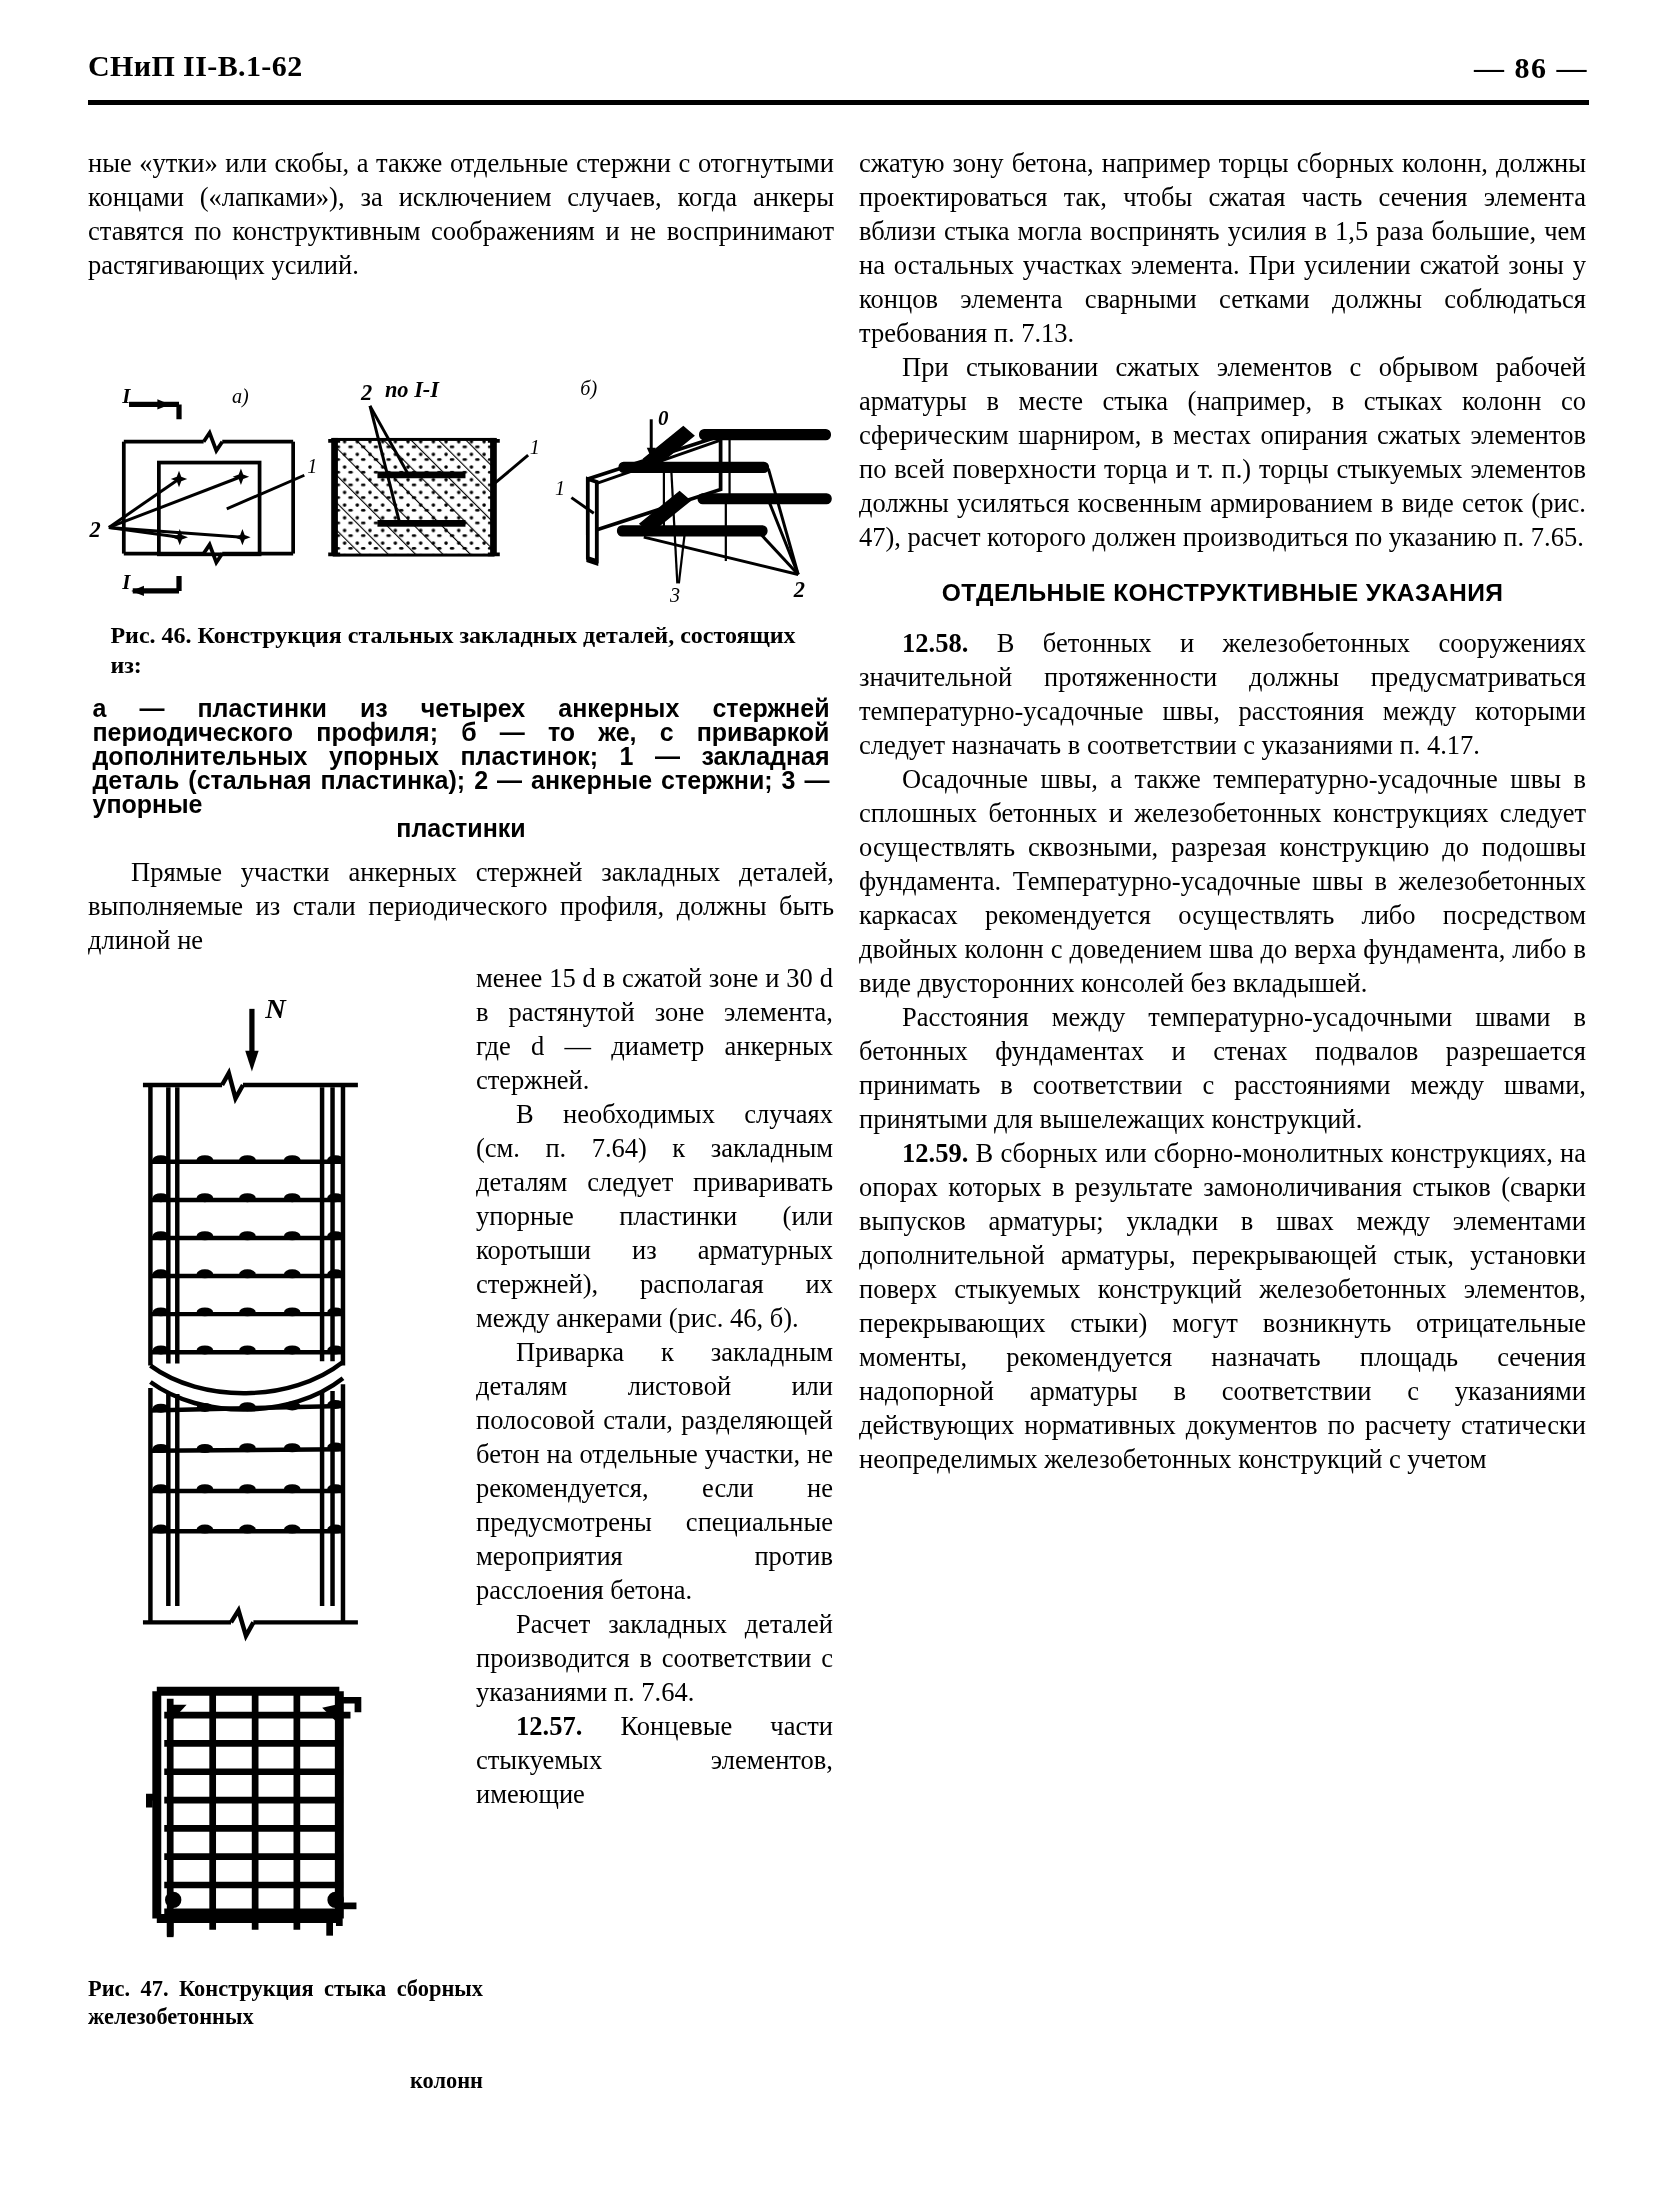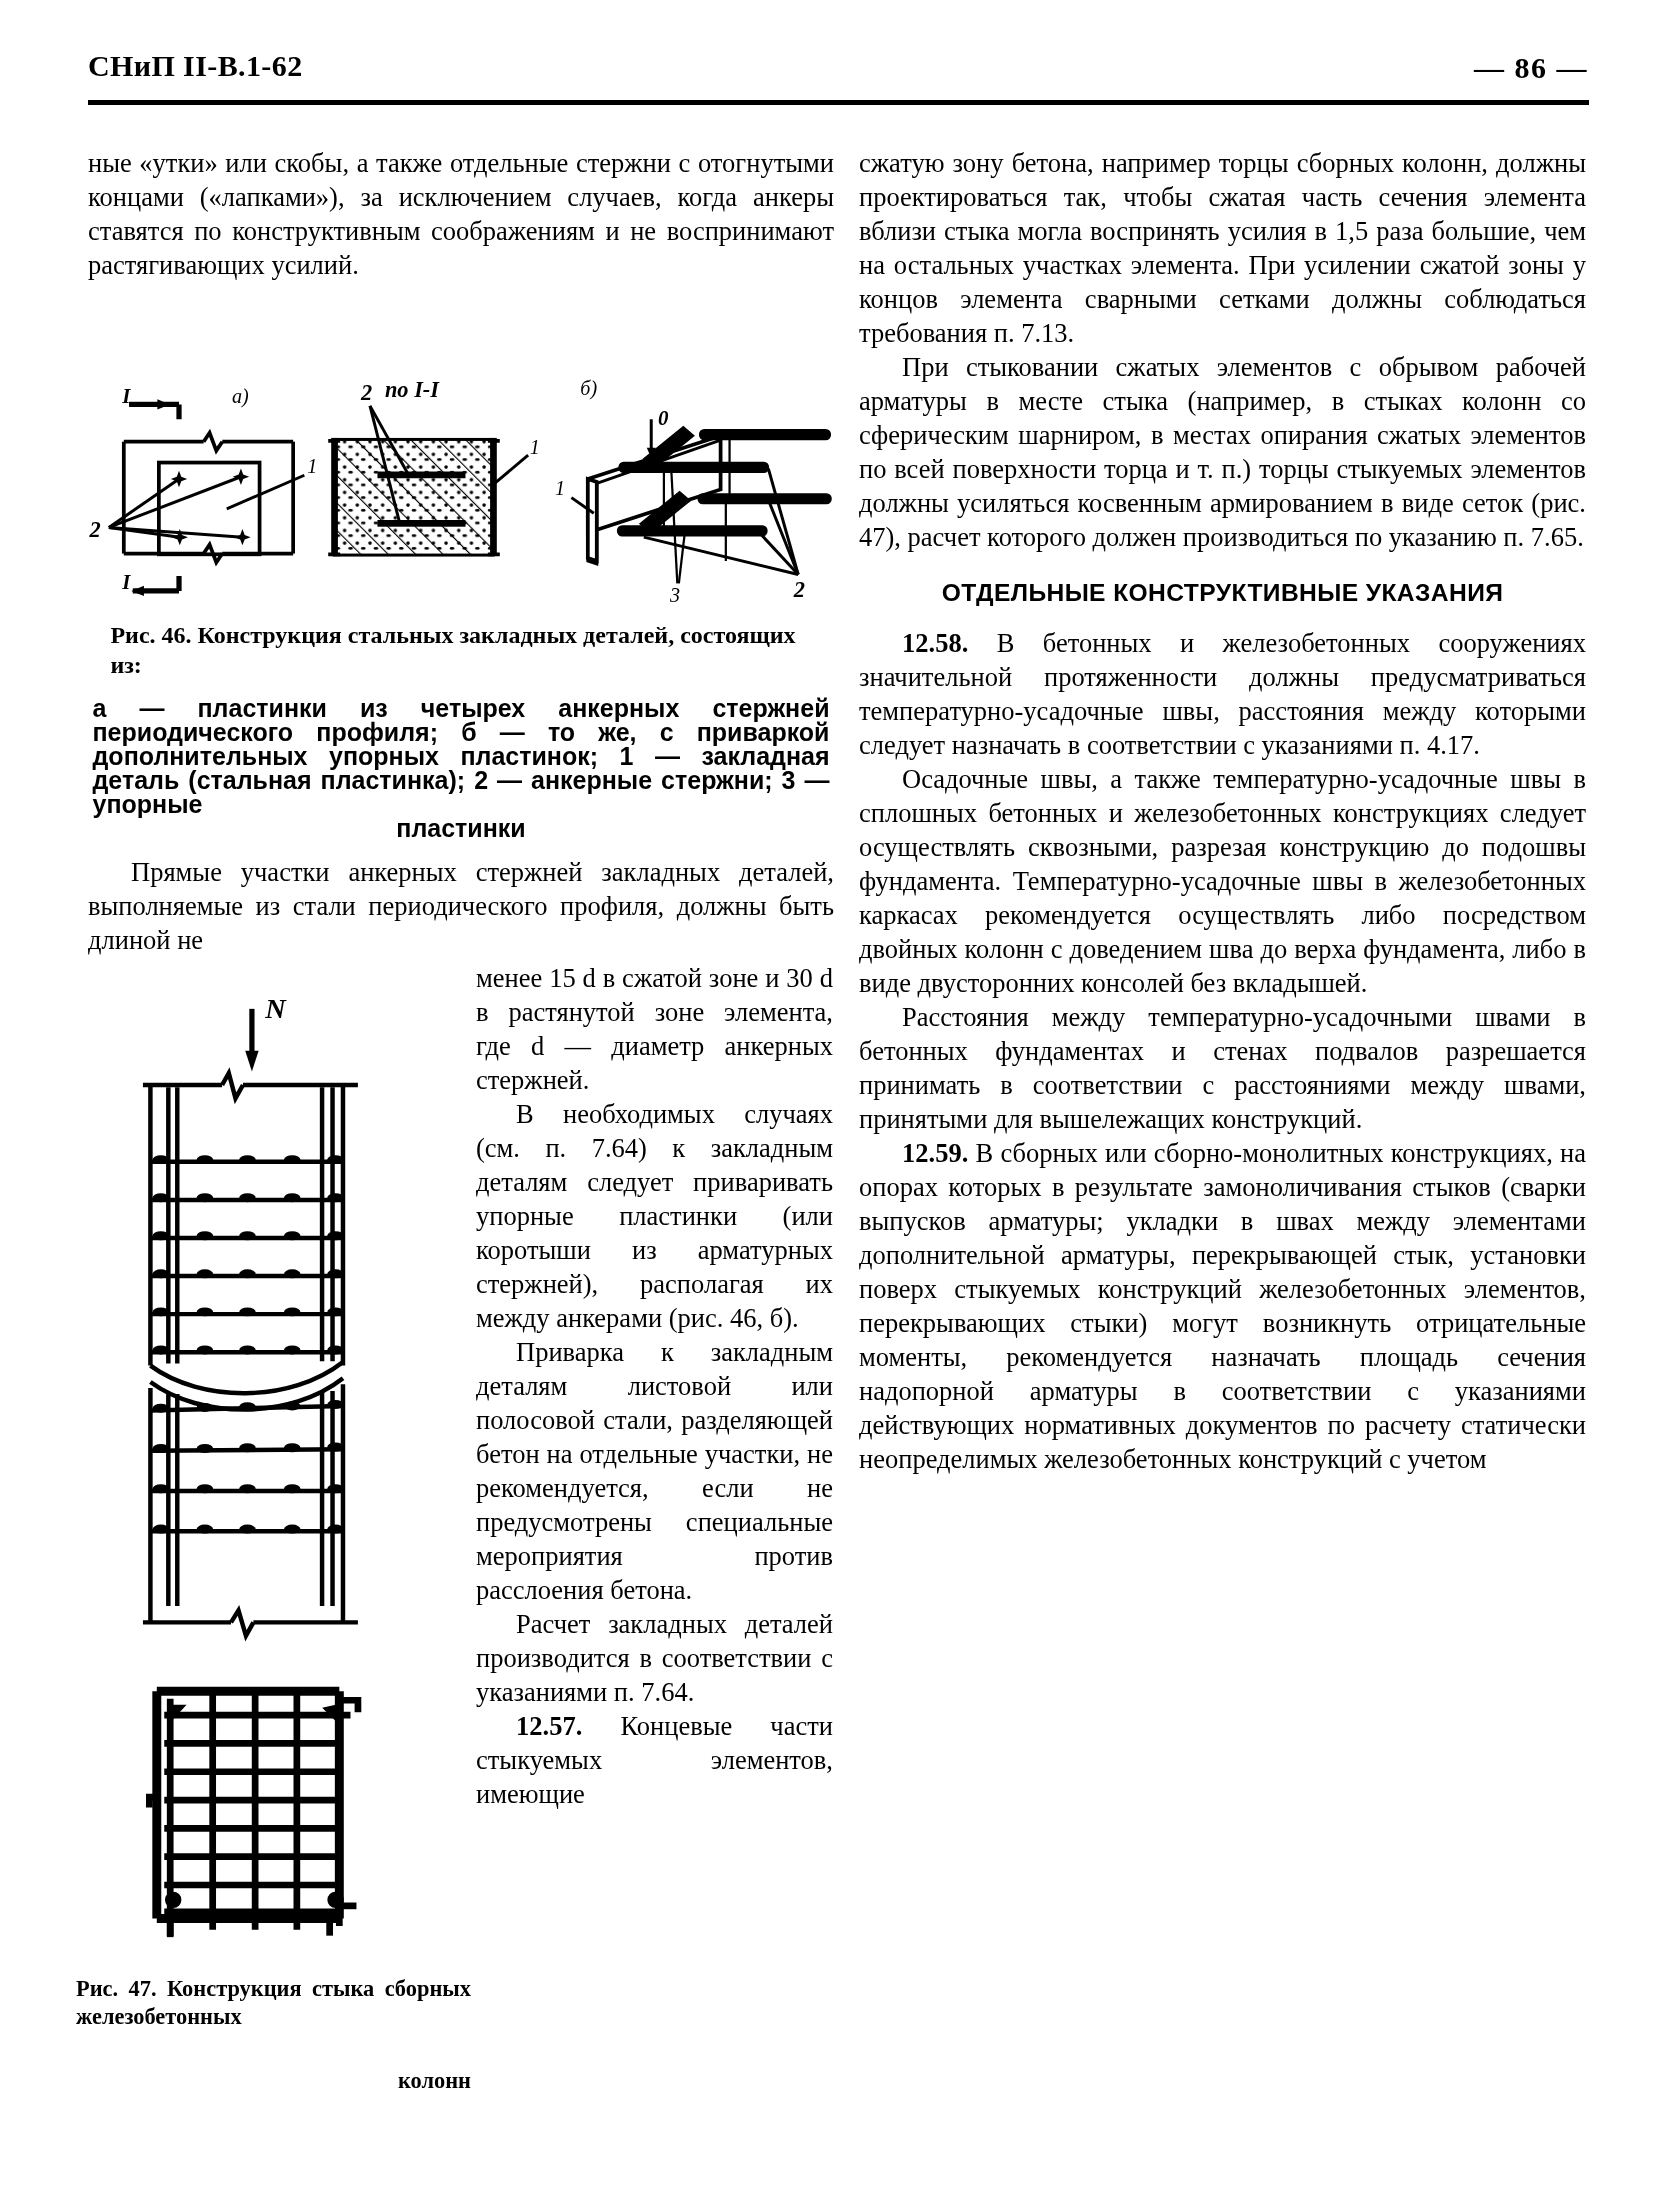--- a/index.html
+++ b/index.html
@@ -145,21 +145,21 @@
   }
   .fig47-bottom {
     position: absolute;
     left: 127px;
     top: 1676px;
     width: 298px;
     height: 269px;
   }
   .fig47-caption {
     position: absolute;
-    left: 76px;
+    left: 88px;
     top: 1975px;
     width: 395px;
     font-size: 22.4px;
     line-height: 28px;
     font-weight: bold;
     text-align: justify;
   }
   .fig47-caption .cap-center {
     display: block;
     text-align: right;

